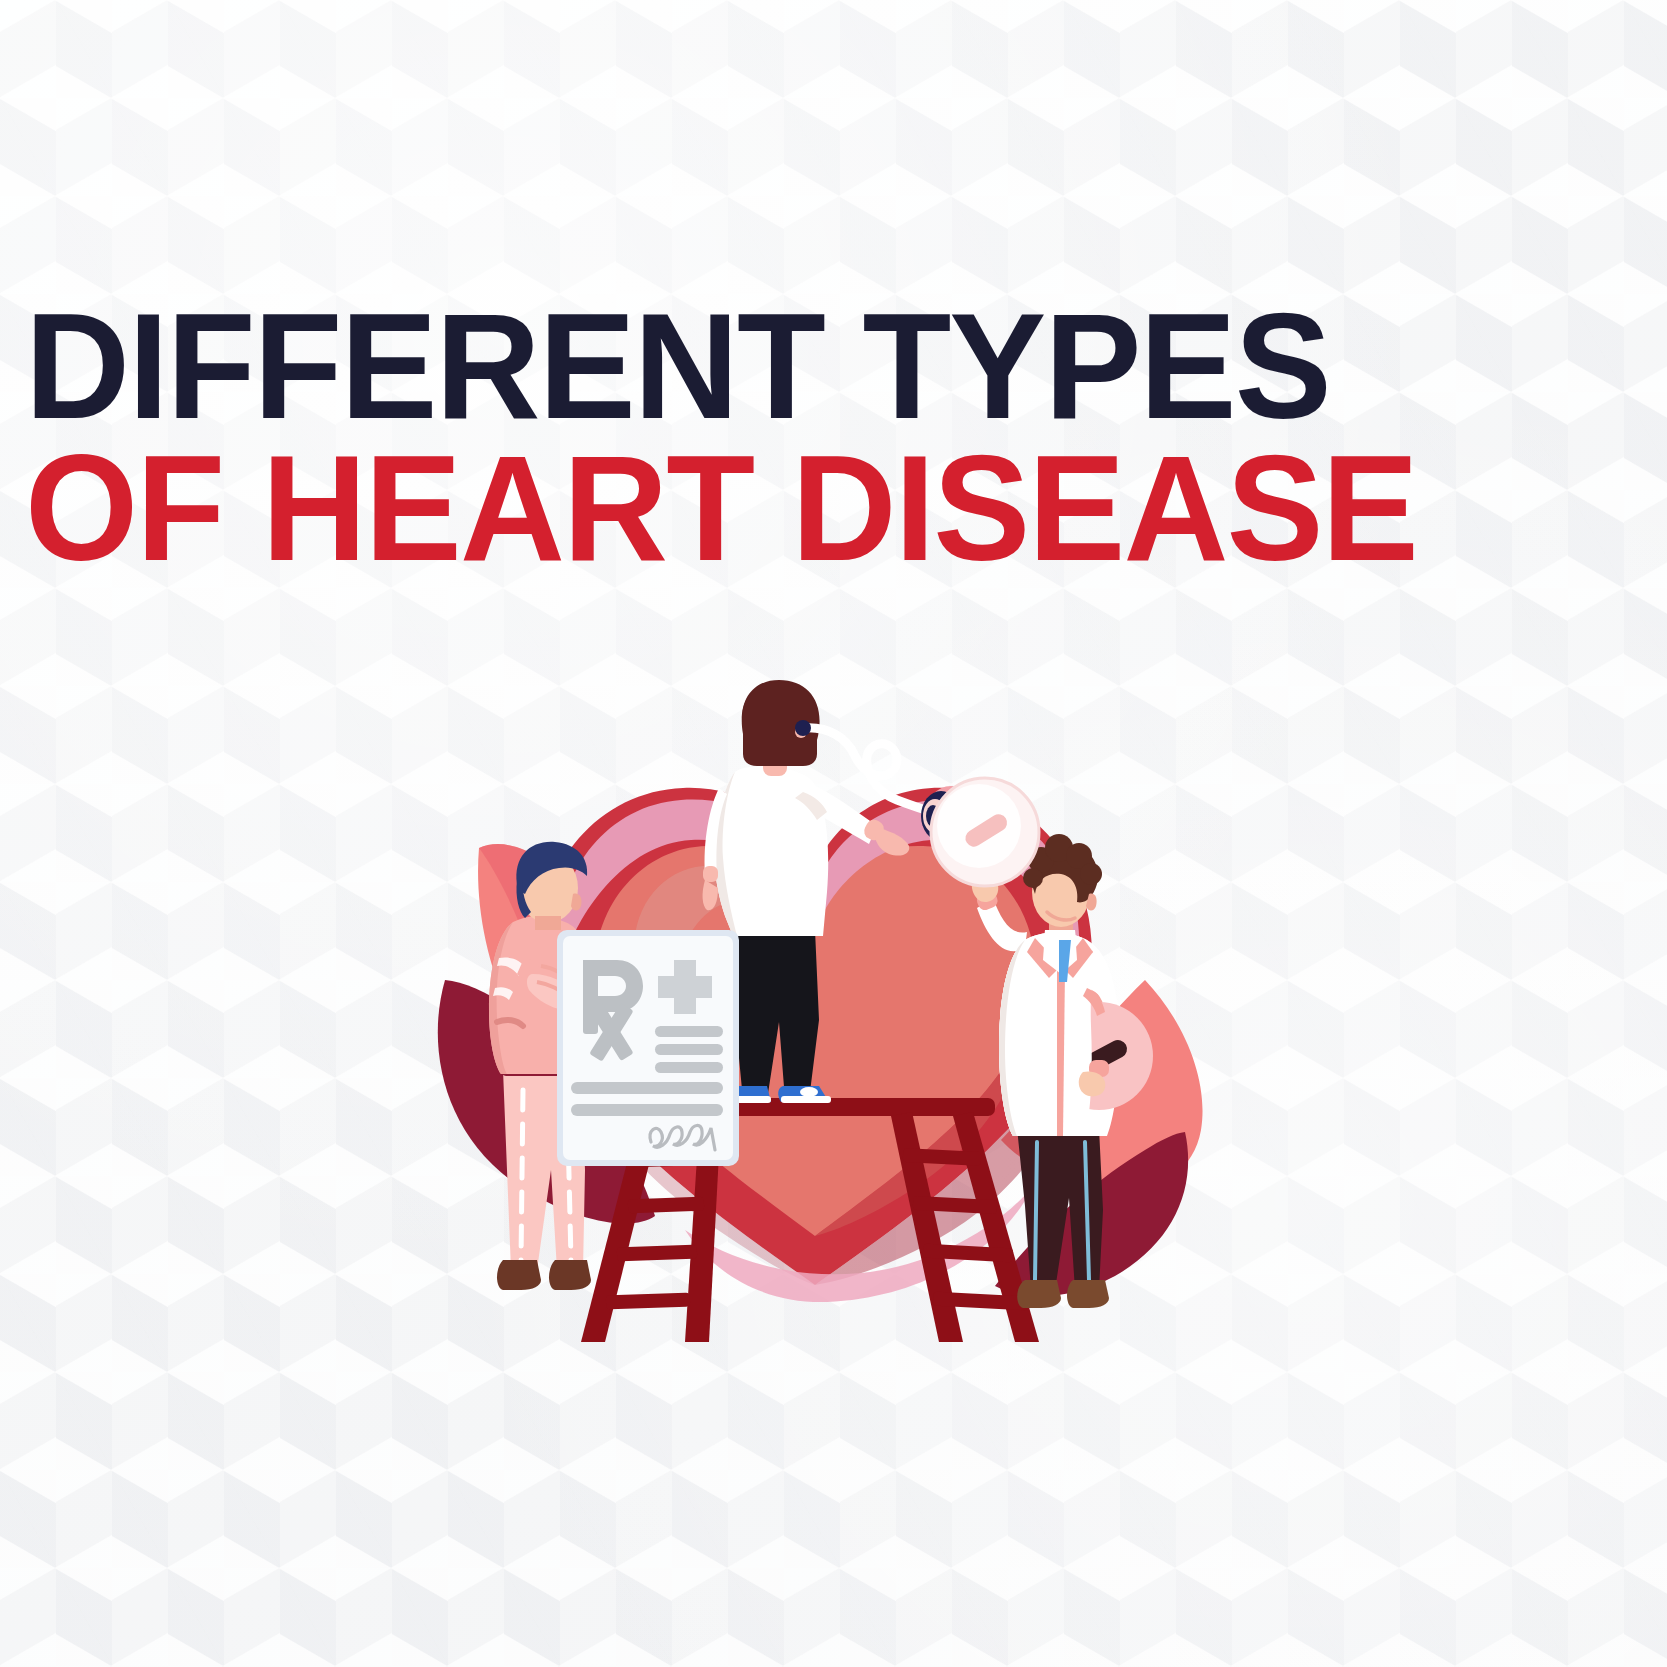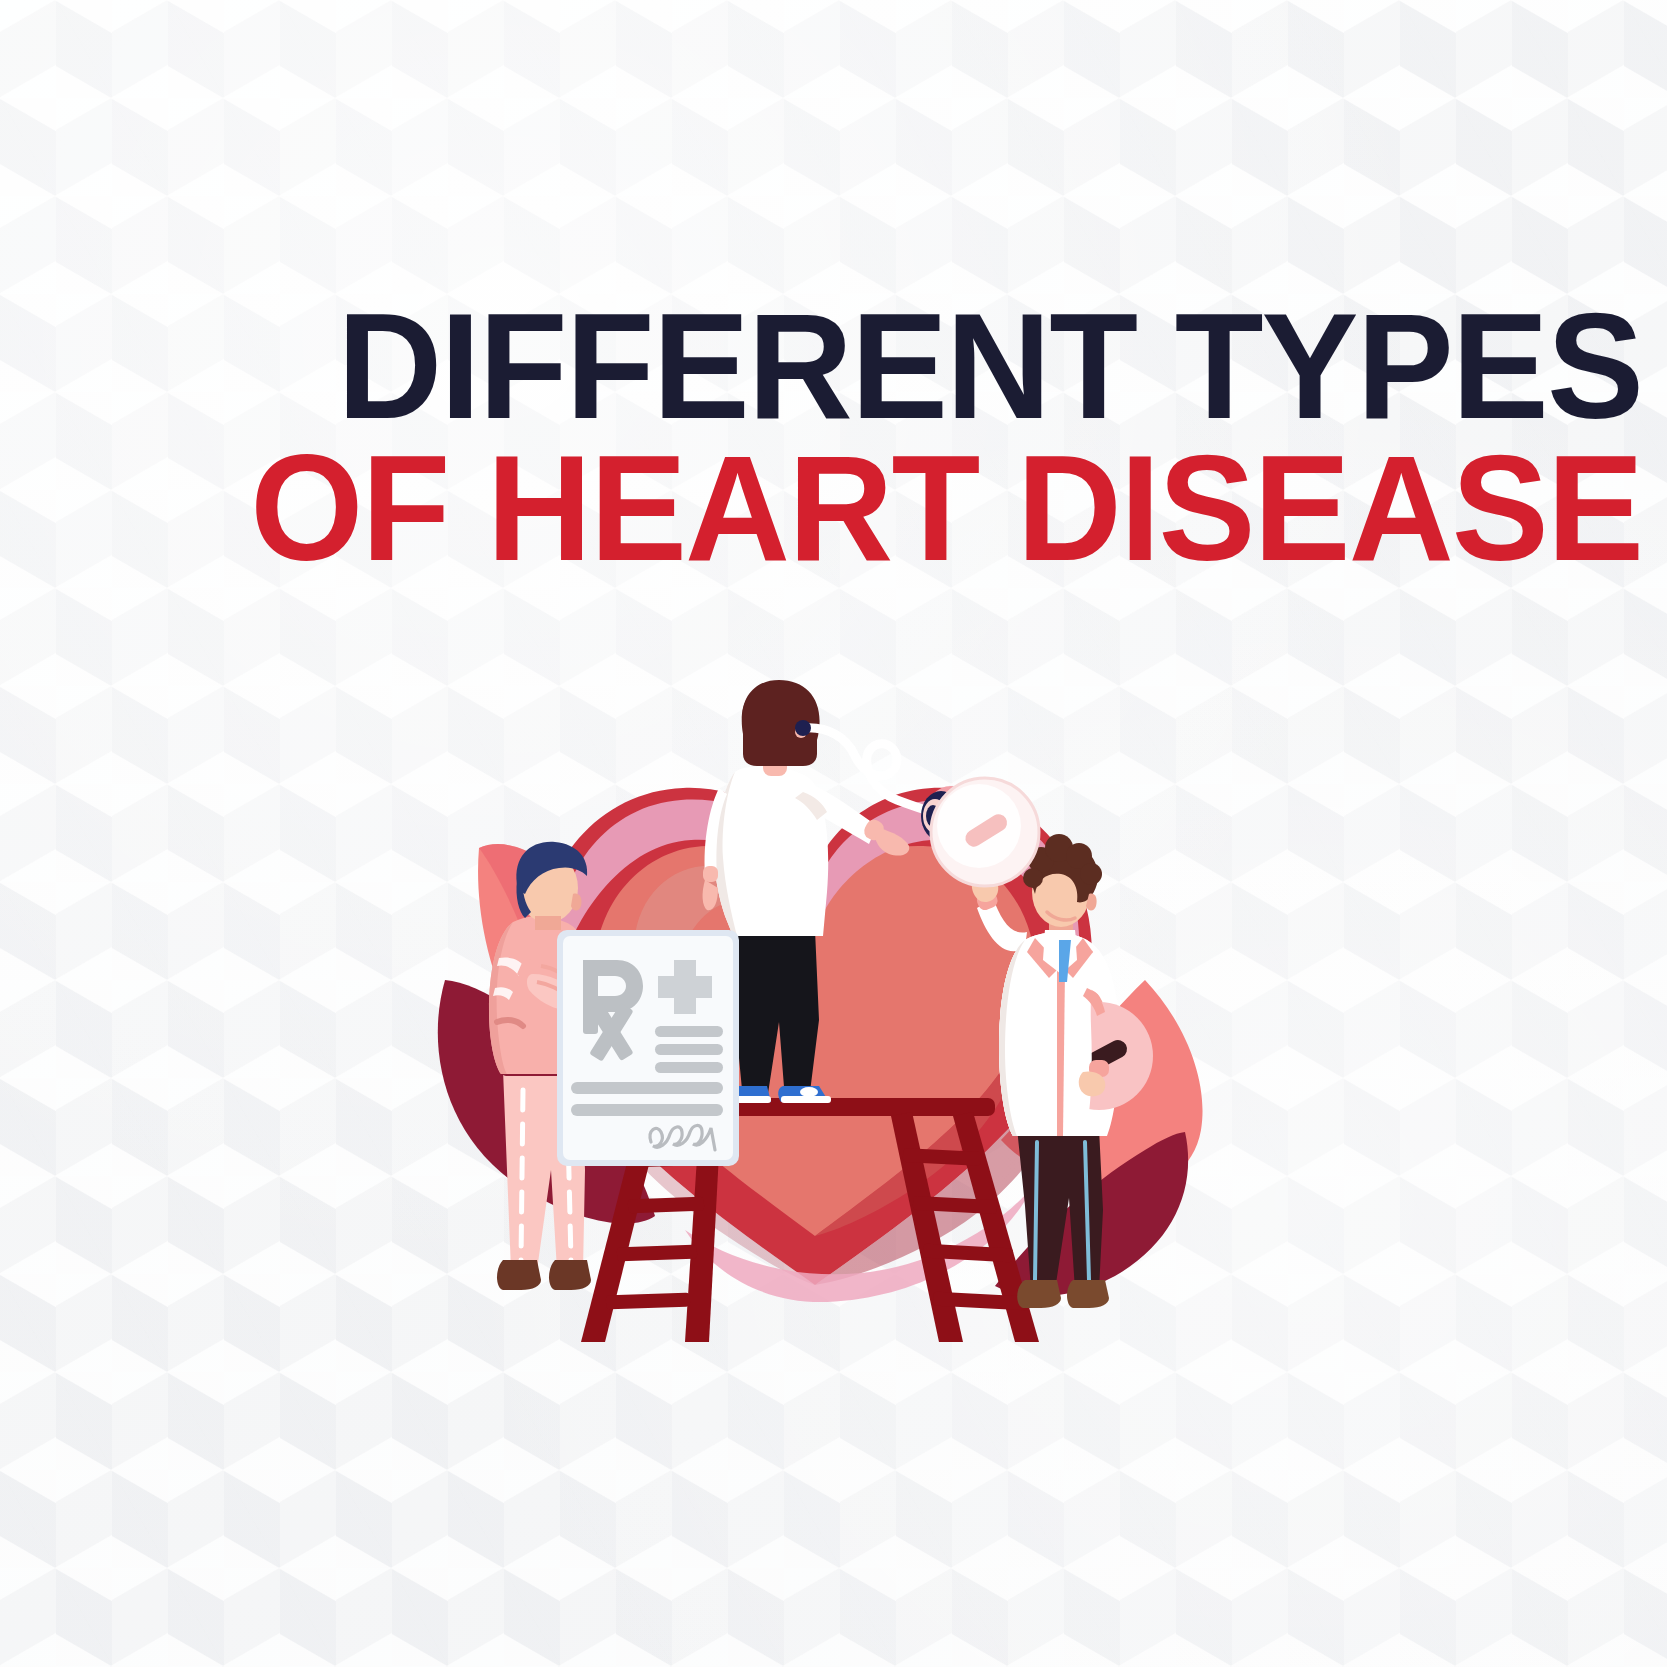--- a/index.html
+++ b/index.html
@@ -39,21 +39,21 @@
       linear-gradient(160deg, rgba(255,255,255,0.25), rgba(240,241,243,0.18));
     pointer-events: none;
   }
 
   
   .headline {
     position: absolute;
     left: 0;
     right: 0;
     top: 300px;
-    text-align: right;
+    text-align: left;
     line-height: 0.88;
     user-select: none;
   }
   .headline .line {
     display: block;
     font-weight: 700;
     letter-spacing: -2px;
     font-size: 148px;
     transform: scaleX(0.97);
   }

